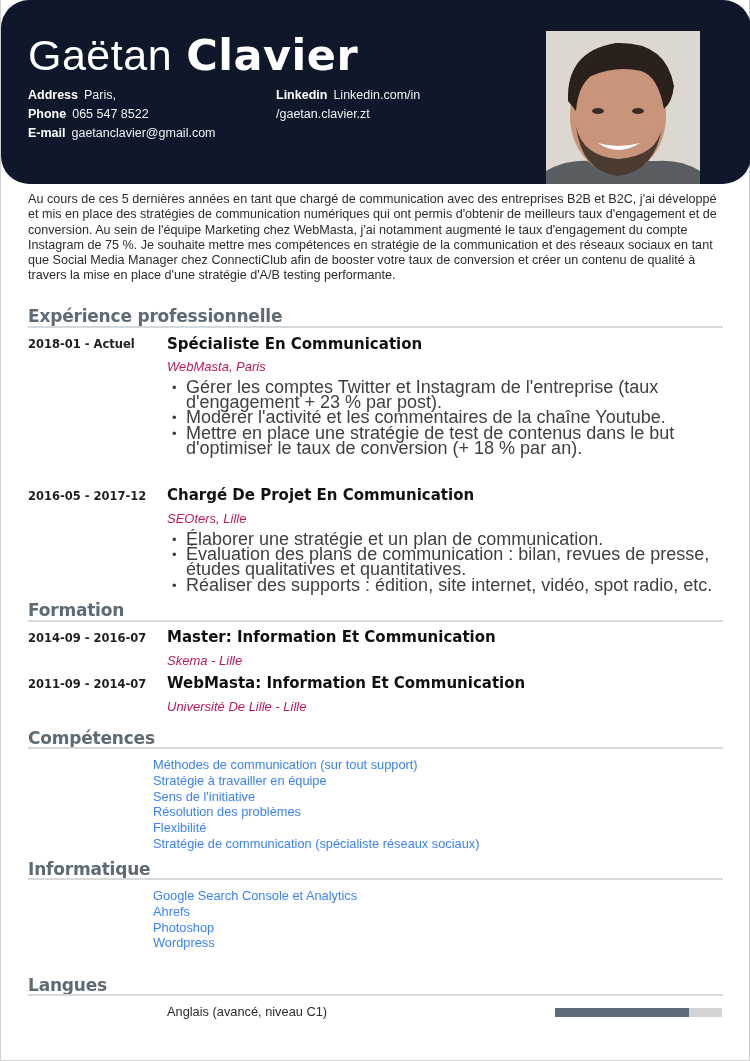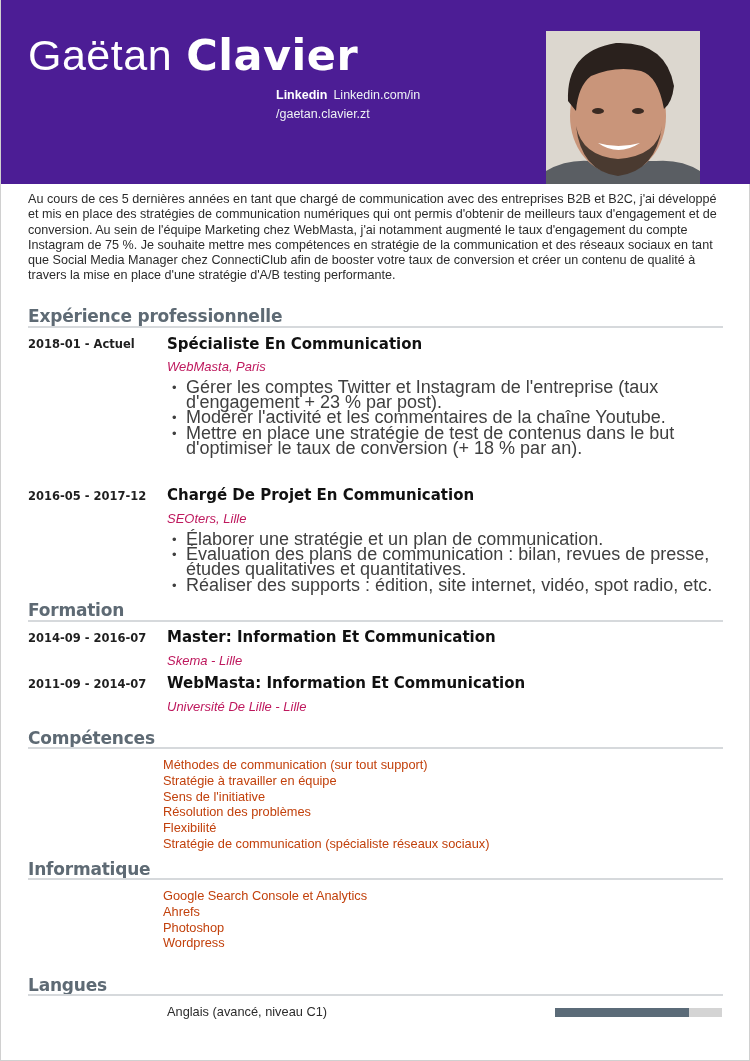--- a/index.html
+++ b/index.html
@@ -1,51 +1,56 @@
 <!DOCTYPE html>
 <html><head>
 <meta charset="utf-8">
 <style>
   * { box-sizing: border-box; margin: 0; padding: 0; }
   html, body { width: 750px; height: 1061px; background: #ffffff; overflow: hidden; }
   body { font-family: "DejaVu Sans", sans-serif; color: #1f1f1f; position: relative; }
   .page { position: absolute; left: 0; top: 0; width: 750px; height: 1061px; border: 1px solid #d0d0d0; border-top: none; background: #fff; }
-  .header { position: absolute; left: 0; top: 0; width: 750px; height: 184px; background: #4c1d95; }
+  .header { position: absolute; left: 0; top: 0; width: 750px; height: 184px; background: #0f172a; border-radius: 28px; }
   .name { position: absolute; left: 27px; top: 30px; font-size: 43px; color: #ffffff; letter-spacing: 0.5px; font-family: "DejaVu Sans", sans-serif; }
   .name .first { font-weight: 300; font-family: "Liberation Sans", sans-serif; }
   .name .last { font-weight: bold; }
   .contact { position: absolute; font-size: 12.5px; color: #ffffff; line-height: 19px; font-family: "Liberation Sans", sans-serif; }
   .contact .lbl { font-weight: bold; margin-right: 6px; }
   .contact .val { color: #eef2f5; }
   .photo { position: absolute; left: 545px; top: 31px; width: 154px; height: 153px; background: #d8d4cc; overflow: hidden; }
   .summary { position: absolute; left: 27px; top: 192px; width: 700px; font-size: 12.6px; line-height: 15.3px; color: #2b2b2b; font-family: "Liberation Sans", sans-serif; }
   .section-title { position: absolute; left: 27px; font-size: 17px; font-weight: bold; color: #5e6a74; font-family: "DejaVu Sans", sans-serif; letter-spacing: -0.2px; }
   .section-rule { position: absolute; left: 27px; width: 695px; height: 2px; background: #d6d9dc; }
   .date { position: absolute; left: 27px; font-size: 11.5px; font-weight: bold; color: #1f1f1f; font-family: "DejaVu Sans", sans-serif; }
   .role { position: absolute; left: 166px; font-size: 15px; font-weight: bold; color: #111; font-family: "DejaVu Sans", sans-serif; }
   .org { position: absolute; left: 166px; font-size: 13px; font-style: italic; color: #be185d; font-family: "Liberation Sans", sans-serif; }
   .bullets { position: absolute; left: 170px; width: 555px; font-size: 18px; line-height: 15.2px; color: #404040; font-family: "Liberation Sans", sans-serif; list-style: none; }
   .bullets li { position: relative; padding-left: 15px; }
   .bullets li::before { content: "•"; position: absolute; left: 1px; top: 0; font-size: 13px; }
-  .plain-list { position: absolute; left: 162px; font-size: 12.8px; line-height: 15.8px; color: #c2410c; font-family: "Liberation Sans", sans-serif; list-style: none; }
+  .plain-list { position: absolute; left: 152px; font-size: 12.8px; line-height: 15.8px; color: #3b82f6; font-family: "Liberation Sans", sans-serif; list-style: none; }
   .lang-row { position: absolute; left: 166px; top: 1004px; font-size: 12.8px; color: #2b2b2b; font-family: "Liberation Sans", sans-serif; }
   .lang-bar { position: absolute; left: 554px; top: 1008px; width: 167px; height: 9px; background: #d4d4d4; }
   .lang-bar .fill { height: 100%; background: #5b6b78; }
 </style>
 </head>
 <body>
 
 <div class="page">
 
   <div class="header">
     <div class="name">
       <span class="first">Gaëtan</span>
       <span class="last">Clavier</span>
     </div>
 
+    <div class="contact" style="left:27px; top:86px;">
+      <div><span class="lbl">Address</span><span class="val">Paris,</span></div>
+      <div><span class="lbl">Phone</span><span class="val">065 547 8522</span></div>
+      <div><span class="lbl">E-mail</span><span class="val">gaetanclavier@gmail.com</span></div>
+    </div>
 
     <div class="contact" style="left:275px; top:86px;">
       <div><span class="lbl">Linkedin</span><span class="val">Linkedin.com/in</span></div>
       <div><span class="val">/gaetan.clavier.zt</span></div>
     </div>
 
     <div class="photo">
       <svg width="154" height="153" viewBox="0 0 154 153">
         <rect width="154" height="153" fill="#dcd7cf"></rect>
         <path d="M0 140 Q20 128 45 130 L110 130 Q135 128 154 140 L154 153 L0 153 Z" fill="#5a5e63"></path>

